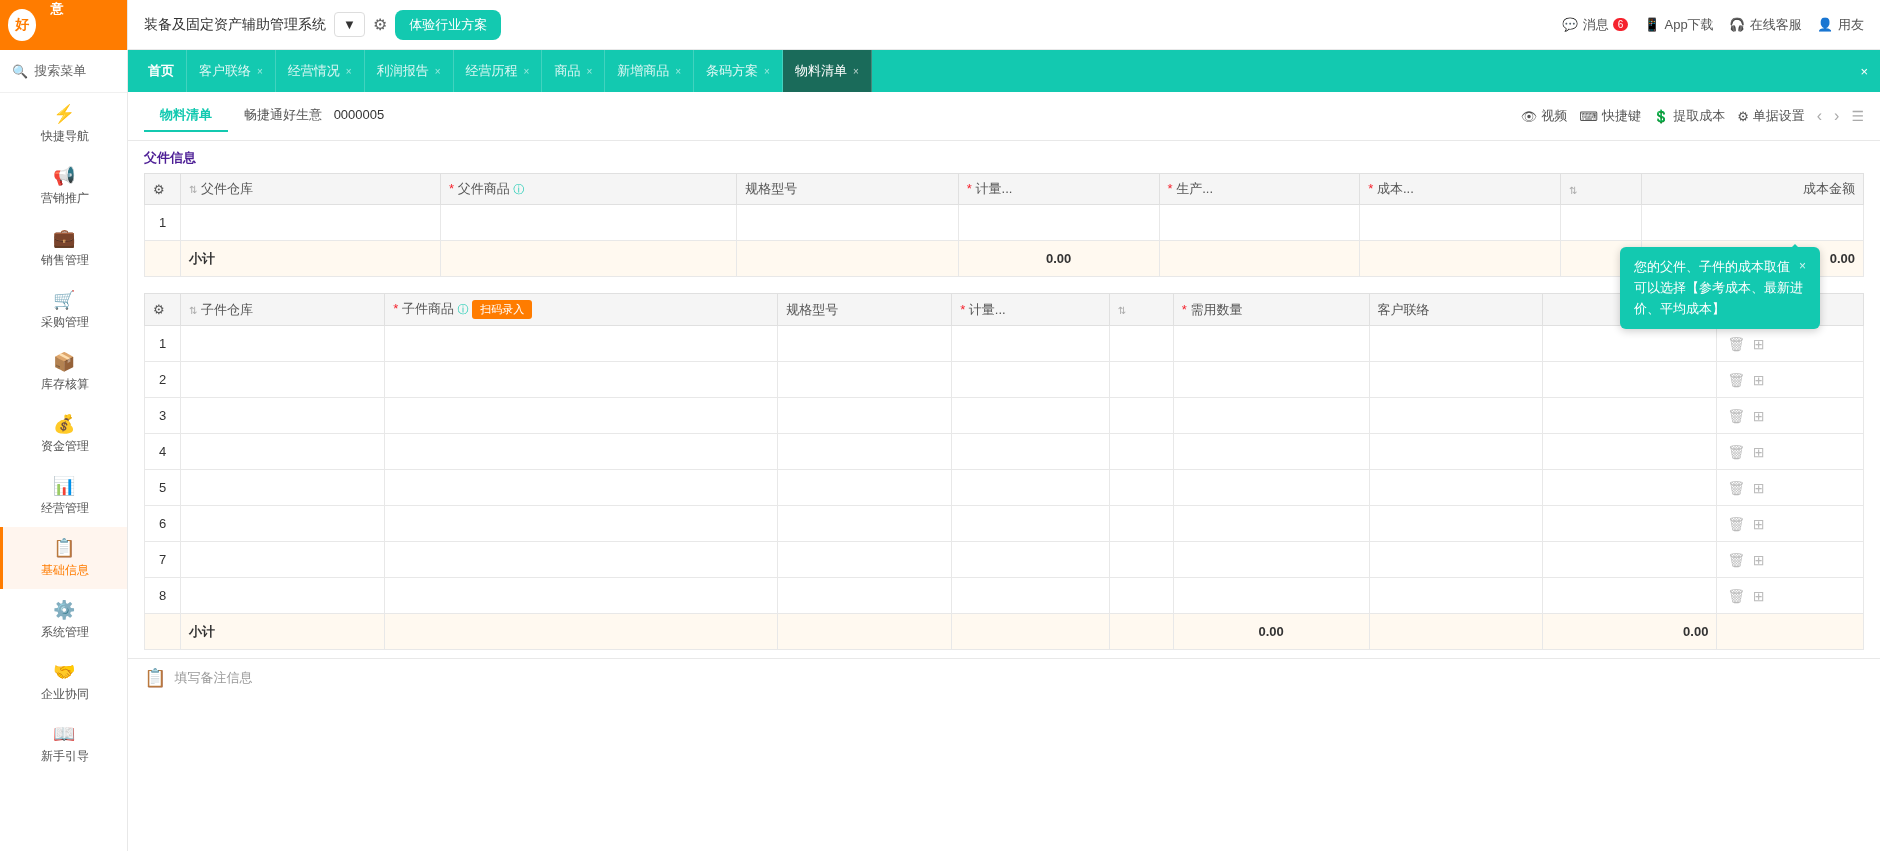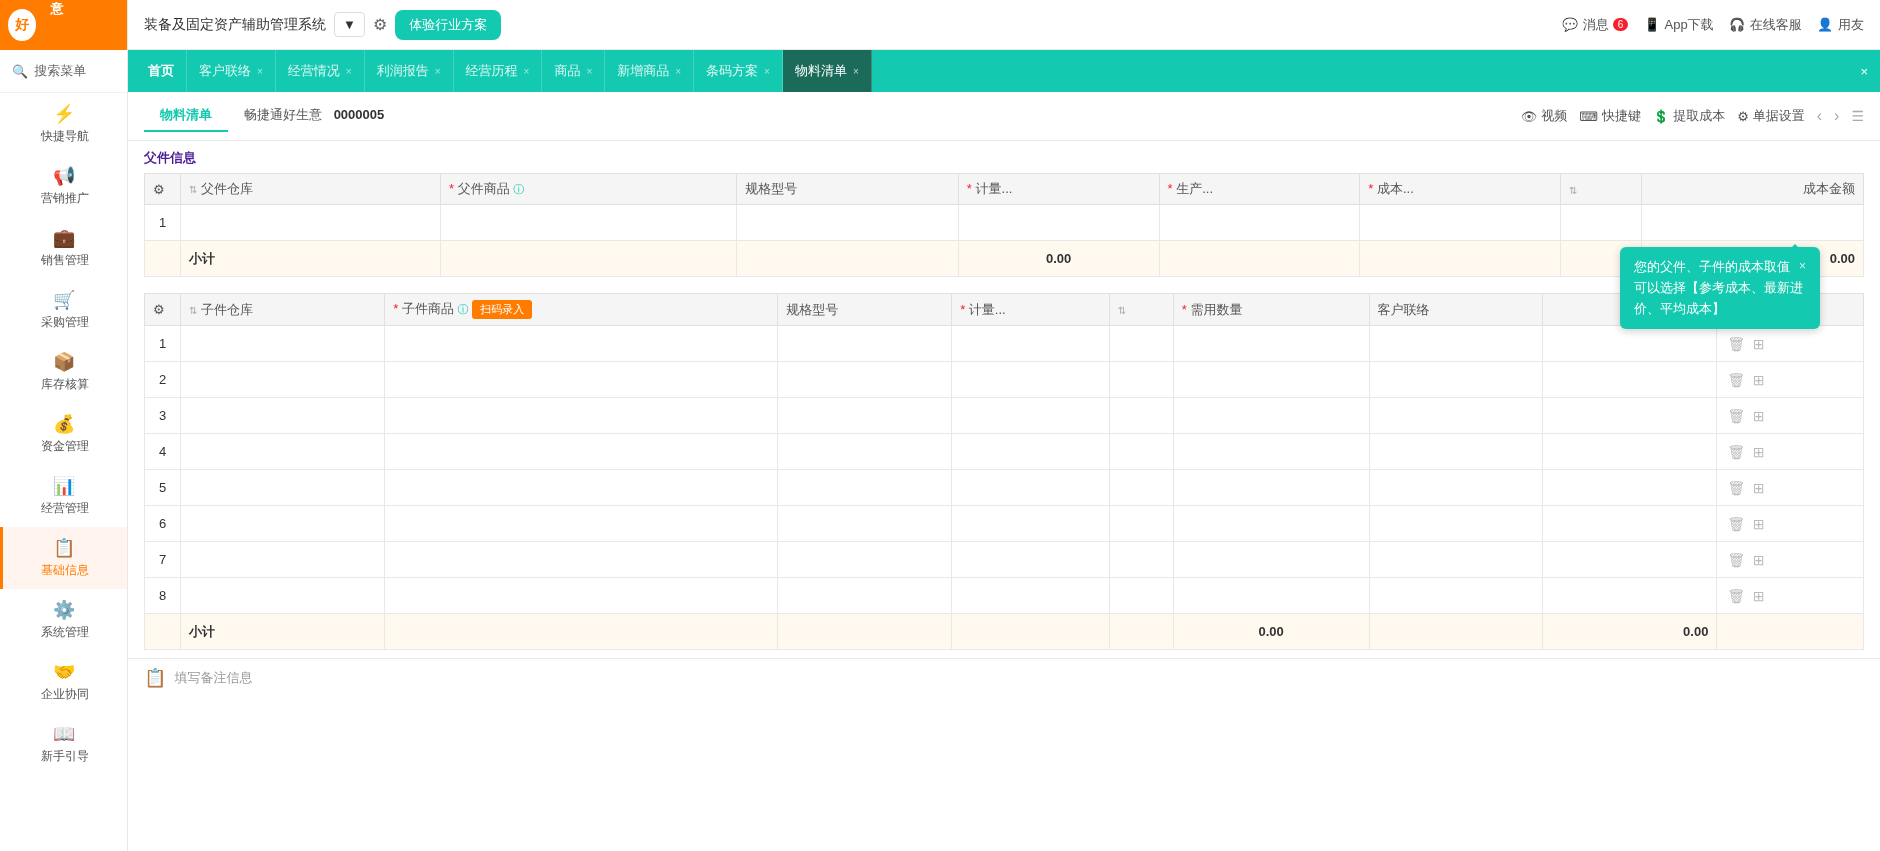--- a/index.html
+++ b/index.html
@@ -114,21 +114,21 @@
       background: #fff;
     }
     .sub-tab {
       padding: 6px 16px;
       cursor: pointer;
       font-size: 13px;
       color: #555;
       border-bottom: 2px solid transparent;
     }
     .sub-tab.active { color: #13c9b0; border-bottom: 2px solid #13c9b0; font-weight: bold; }
-    .sub-tab-code { color: #333; font-size: 13px; margin-left: 8px; font-weight: bold; }
+    .sub-tab-code { color: #333; font-size: 13px; margin-left: 8px; }
     .sub-actions { margin-left: auto; display: flex; align-items: center; gap: 12px; }
     .sub-action-item { display: flex; align-items: center; gap: 4px; color: #555; cursor: pointer; font-size: 13px; }
 
     
     .section { padding: 8px 16px; }
     .section-title { font-size: 13px; font-weight: bold; color: #4c1d95; margin-bottom: 6px; }
 
     
     .data-table { width: 100%; border-collapse: collapse; font-size: 12px; }
     .data-table th {

